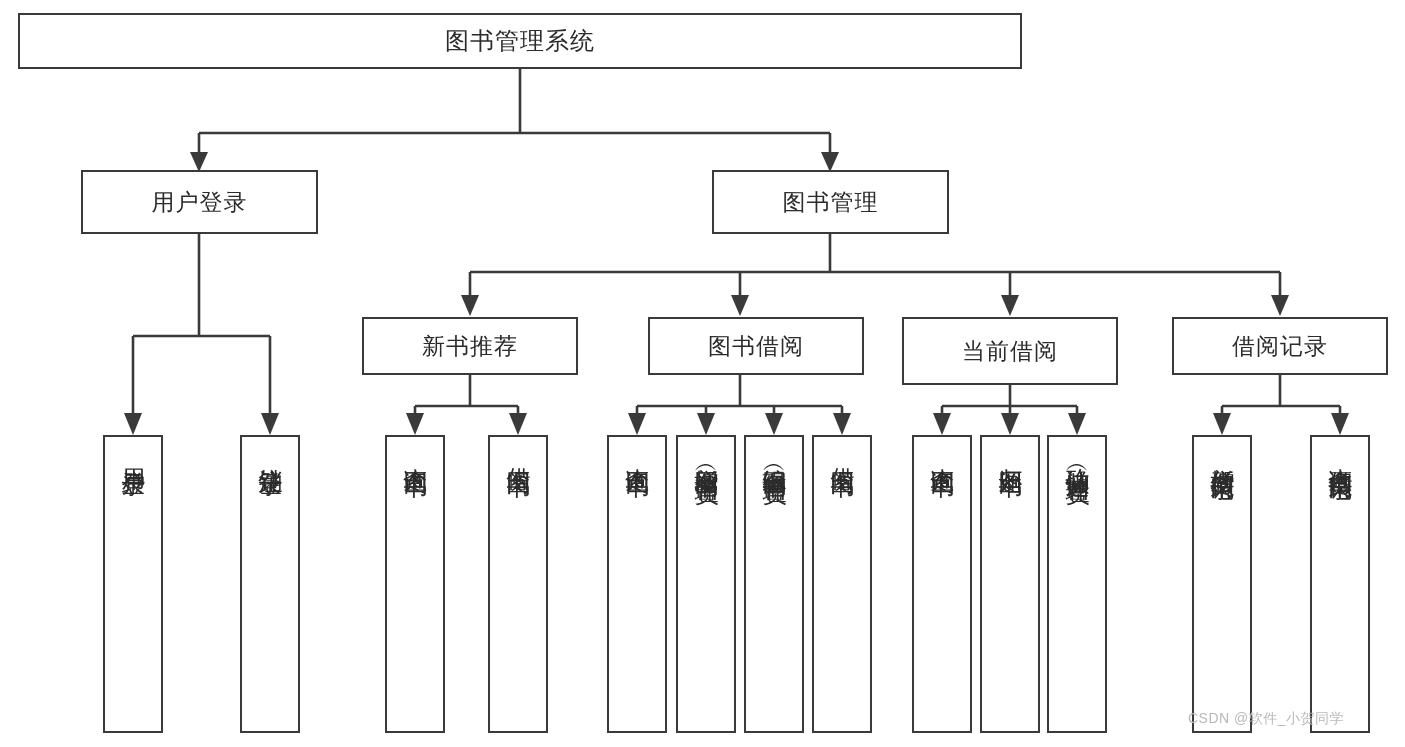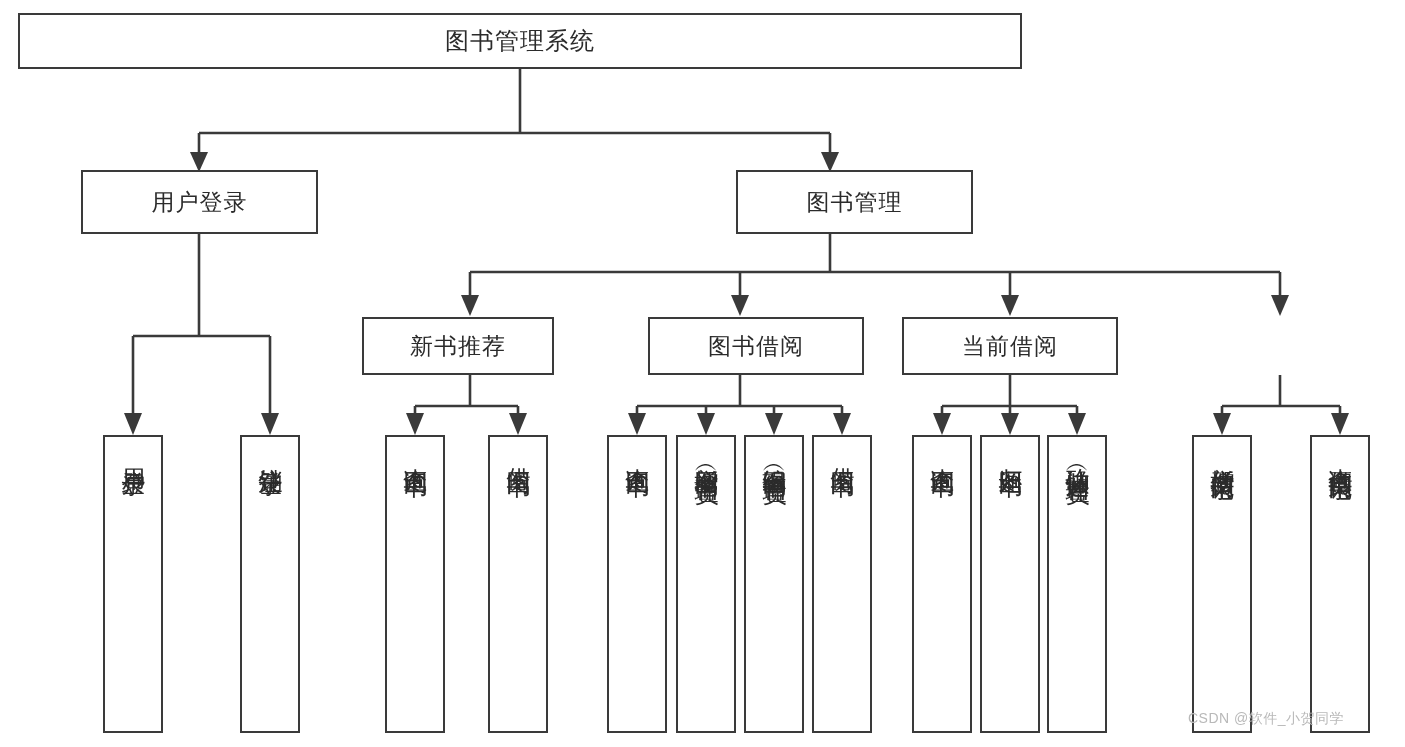--- a/index.html
+++ b/index.html
@@ -97,32 +97,35 @@
     <polygon points="1331,413 1349,413 1340,435"></polygon>
   </svg>
 
   <div class="node h" id="n-root" style="left:18px;top:13px;width:1004px;height:56px;">
     <span class="lbl">图书管理系统</span>
   </div>
 
   <div class="node h" style="left:81px;top:170px;width:237px;height:64px;">
     <span class="lbl">用户登录</span>
   </div>
-  <div class="node h" style="left:736px;top:170px;width:237px;height:64px;">
+  <div class="node h" style="left:712px;top:170px;width:237px;height:64px;">
     <span class="lbl">图书管理</span>
   </div>
 
-  <div class="node h" style="left:362px;top:317px;width:192px;height:58px;">
+  <div class="node h" style="left:362px;top:317px;width:216px;height:58px;">
     <span class="lbl">新书推荐</span>
   </div>
   <div class="node h" style="left:632px;top:317px;width:216px;height:58px;margin-left:16px;">
     <span class="lbl">图书借阅</span>
   </div>
-  <div class="node h" style="left:902px;top:317px;width:216px;height:58px;">
+  <div class="node h" style="left:902px;top:317px;width:216px;height:68px;">
     <span class="lbl">当前借阅</span>
+  </div>
+  <div class="node h" style="left:1172px;top:317px;width:216px;height:58px;">
+    <span class="lbl">借阅记录</span>
   </div>
 
   <div class="node v" style="left:103px;top:435px;width:60px;height:298px;">
     <span class="lbl">用户登录</span>
   </div>
   <div class="node v" style="left:240px;top:435px;width:60px;height:298px;">
     <span class="lbl">注销登录</span>
   </div>
 
   <div class="node v" style="left:385px;top:435px;width:60px;height:298px;">

